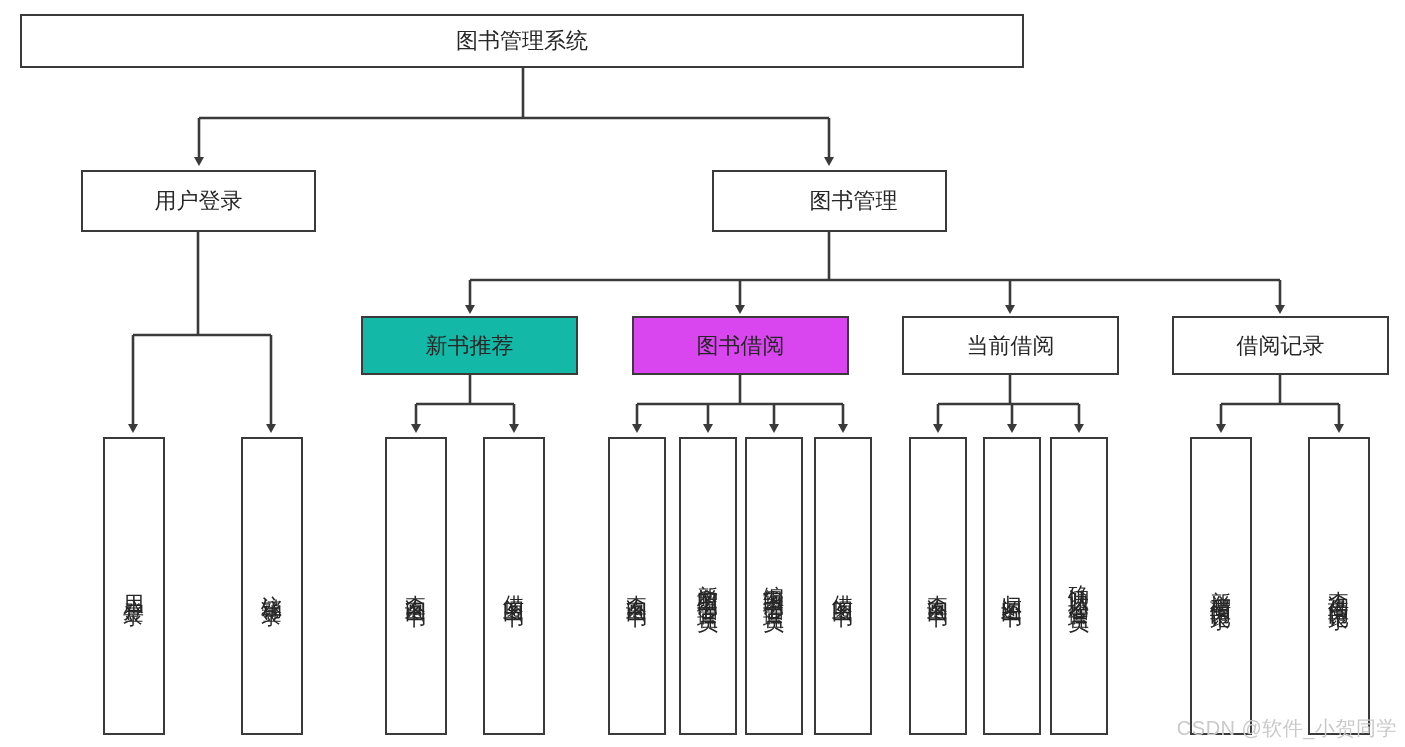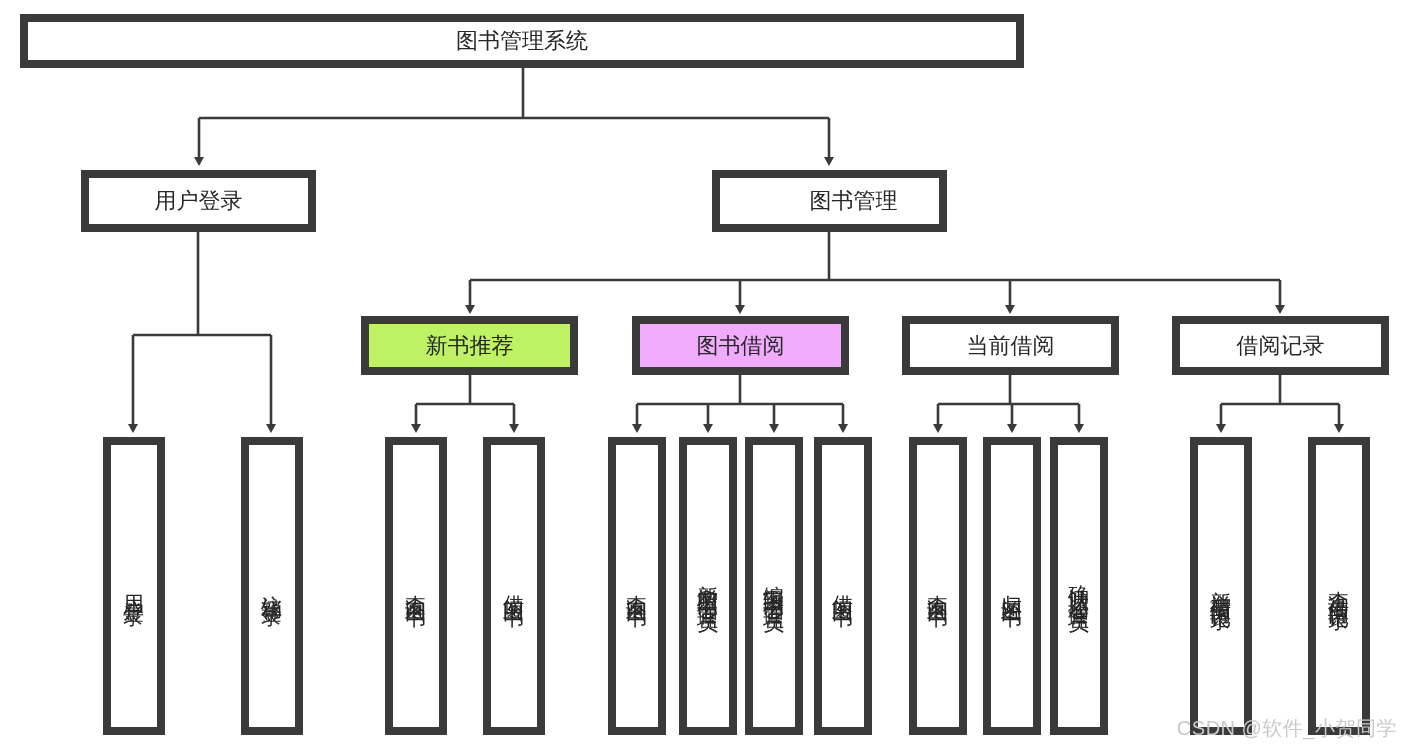--- a/index.html
+++ b/index.html
@@ -1,19 +1,19 @@
 <!DOCTYPE html>
 <html><head>
 <meta charset="utf-8">
 <style>
   html,body{margin:0;padding:0;background:#ffffff;}
   body{font-family:"Liberation Sans","DejaVu Sans",sans-serif;}
   #stage{position:relative;width:1405px;height:747px;background:#ffffff;overflow:hidden;}
   #wires{position:absolute;left:0;top:0;width:1405px;height:747px;}
-  .node{position:absolute;box-sizing:border-box;background:#ffffff;border:8px solid #f9a8d4;
+  .node{position:absolute;box-sizing:border-box;background:#ffffff;border:2px solid #f9a8d4;
         display:flex;align-items:center;justify-content:center;text-align:center;}
   .node .lbl{color:#262626;white-space:nowrap;line-height:1.15;}
   .node.h .lbl{font-size:22px;}
   .node.root .lbl{font-size:22px;}
   .node.leaf{align-items:center;justify-content:center;}
   .node.leaf .lbl{writing-mode:vertical-rl;text-orientation:upright;font-size:21px;
                   letter-spacing:4px;line-height:1.1;max-height:286px;}
   #watermark{position:absolute;right:8px;bottom:5px;color:#c9c9c9;font-size:20px;
              letter-spacing:.5px;white-space:nowrap;}
 </style>
@@ -76,24 +76,24 @@
     <span class="lbl" style="color: rgb(38, 38, 38);">图书管理系统</span>
   </div>
 
   <div class="node h" style="left: 81px; top: 170px; width: 235px; height: 62px; border-color: rgb(58, 58, 58); background: rgb(255, 255, 255);">
     <span class="lbl" style="color: rgb(38, 38, 38);">用户登录</span>
   </div>
   <div class="node h" style="left: 712px; top: 170px; width: 235px; height: 62px; border-color: rgb(58, 58, 58); background: rgb(255, 255, 255); padding-left: 48px;">
     <span class="lbl" style="color: rgb(38, 38, 38);">图书管理</span>
   </div>
 
-  <div class="node h" style="left: 361px; top: 316px; width: 217px; height: 59px; border-color: rgb(58, 58, 58); background: #bef264;">
+  <div class="node h" style="left: 361px; top: 316px; width: 217px; height: 59px; border-color: rgb(58, 58, 58); background: #14b8a6;">
     <span class="lbl" style="color: rgb(38, 38, 38);">新书推荐</span>
   </div>
-  <div class="node h" style="left: 632px; top: 316px; width: 217px; height: 59px; border-color: rgb(58, 58, 58); background: #f0abfc;">
+  <div class="node h" style="left: 632px; top: 316px; width: 217px; height: 59px; border-color: rgb(58, 58, 58); background: #d946ef;">
     <span class="lbl" style="color: rgb(38, 38, 38);">图书借阅</span>
   </div>
   <div class="node h" style="left: 1172px; top: 316px; width: 217px; height: 59px; border-color: rgb(58, 58, 58); background: rgb(255, 255, 255);">
     <span class="lbl" style="color: rgb(38, 38, 38);">借阅记录</span>
   </div>
   <div class="node h" style="left: 902px; top: 316px; width: 217px; height: 59px; border-color: rgb(58, 58, 58); background: rgb(255, 255, 255);">
     <span class="lbl" style="color: rgb(38, 38, 38);">当前借阅</span>
   </div>
 
   <div class="node leaf" style="left: 103px; top: 437px; width: 62px; height: 298px; border-color: rgb(58, 58, 58); background: rgb(255, 255, 255);">

